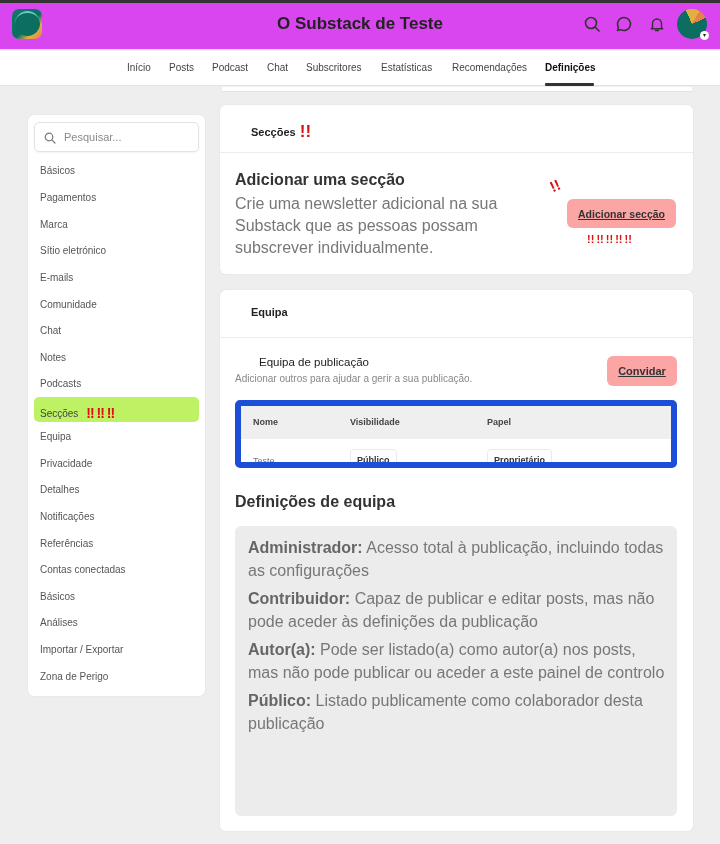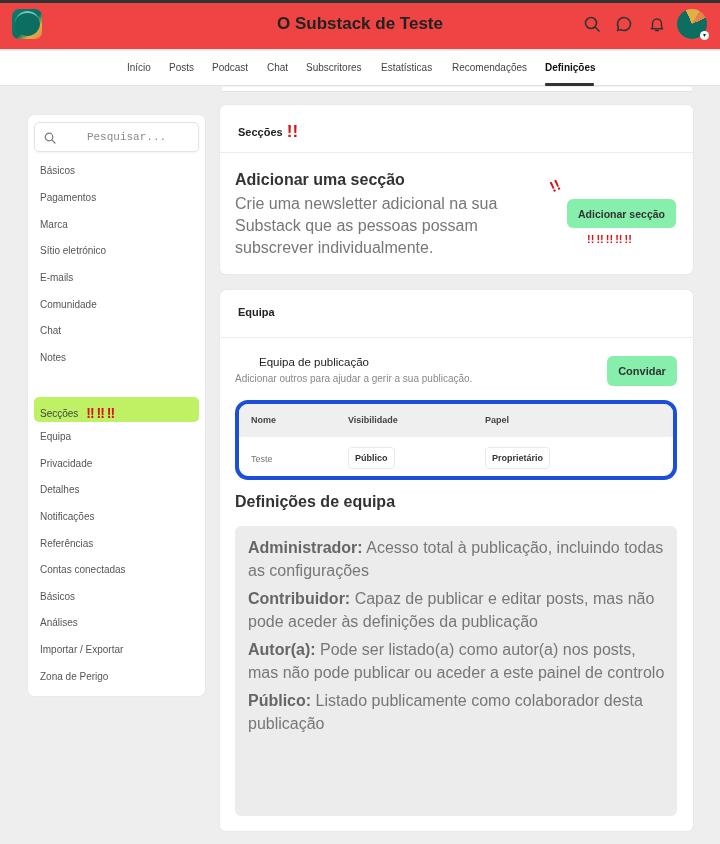--- a/index.html
+++ b/index.html
@@ -1,55 +1,55 @@
 <!DOCTYPE html>
 <html><head>
 <meta charset="utf-8">
 <style>
   * { box-sizing: border-box; margin: 0; padding: 0; }
   html, body { width: 720px; height: 844px; overflow: hidden; }
   body { background: #eeeeee; font-family: "Liberation Sans", "DejaVu Sans", sans-serif; color: #222; position: relative; }
 
   .topbar-edge { position: absolute; left: 0; top: 0; width: 720px; height: 3px; background: #333; }
-  .header { position: absolute; left: 0; top: 3px; width: 720px; height: 47px; background: #ef4444; border-bottom: 1px solid #e6e6e6; }
+  .header { position: absolute; left: 0; top: 3px; width: 720px; height: 47px; background: #d946ef; border-bottom: 1px solid #e6e6e6; }
   .logo { position: absolute; left: 12px; top: 6px; width: 30px; height: 30px; border-radius: 7px;
           background: linear-gradient(135deg, #0f7a6c 0%, #0a6f62 55%, #e0b040 75%, #e8804a 100%); overflow: hidden; }
   .logo::after { content: ""; position: absolute; left: 3px; top: 2px; width: 25px; height: 23px; border-radius: 50% 50% 50% 50%; background: #0b6e60; border-top: 2px solid #6fc8c0; }
   .title { position: absolute; left: 0; width: 720px; top: 11px; text-align: center; font-size: 17px; font-weight: bold; color: #222; }
   .hicon { position: absolute; top: 12px; width: 18px; height: 18px; }
   .avatar { position: absolute; left: 677px; top: 6px; width: 30px; height: 30px; border-radius: 50%;
             background: conic-gradient(from 120deg, #0b6e60 0 60%, #e0b040 60% 75%, #e8804a 75% 85%, #0b6e60 85%); }
   .avatar-caret { position: absolute; left: 700px; top: 28px; width: 9px; height: 9px; background: #fff; border-radius: 50%; font-size: 6px; line-height: 9px; text-align: center; color: #222; }
 
   .nav { position: absolute; left: 0; top: 51px; width: 720px; height: 35px; background: #fff; border-bottom: 1px solid #e4e4e4; }
   .nav-item { position: absolute; top: 11px; font-size: 10px; color: #444; white-space: nowrap; }
   .nav-item.active { color: #111; font-weight: bold; }
   .nav-underline { position: absolute; left: 545px; top: 32px; width: 49px; height: 3px; background: #333; border-radius: 1px; }
   .nav-shadow { position: absolute; left: 222px; top: 87px; width: 470px; height: 5px; background: #fff; border-bottom: 1px solid #e2e2e2; }
 
   .sidebar { position: absolute; left: 28px; top: 115px; width: 177px; height: 581px; background: #fff; border-radius: 6px; box-shadow: 0 0 2px rgba(0,0,0,0.08); }
   .search { position: absolute; left: 6px; top: 7px; width: 165px; height: 30px; border: 1px solid #e3e3e3; border-radius: 5px; box-shadow: 0 1px 2px rgba(0,0,0,0.05); }
   .search svg { position: absolute; left: 9px; top: 9px; }
-  .search input { position: absolute; left: 29px; top: 6px; width: 125px; height: 16px; border: none; outline: none; font-size: 11px; color: #888; font-family: Liberation Mono, monospace; background: transparent; text-align: center; }
+  .search input { position: absolute; left: 29px; top: 6px; width: 125px; height: 16px; border: none; outline: none; font-size: 11px; color: #888; font-family: Liberation Sans, sans-serif; background: transparent; }
   .search input::placeholder { color: #8a8a8a; }
   .side-item { position: absolute; left: 6px; width: 165px; height: 25px; border-radius: 5px; font-size: 10px; color: #555; padding: 7px 0 0 6px; white-space: nowrap; }
   .side-item.active { background: #bef264; color: #444; }
   .bangs { color: #d11; font-weight: bold; font-size: 14px; letter-spacing: -1px; position: relative; top: 1px; margin-left: 8px; }
 
   .card { position: absolute; left: 220px; width: 473px; background: #fff; border-radius: 6px; box-shadow: 0 0 2px rgba(0,0,0,0.08); }
-  .card-head { height: 48px; border-bottom: 1px solid #ececec; padding: 16px 0 0 18px; font-size: 11px; font-weight: bold; color: #222; }
+  .card-head { height: 48px; border-bottom: 1px solid #ececec; padding: 16px 0 0 31px; font-size: 11px; font-weight: bold; color: #222; }
 
   .sec-title { position: absolute; left: 15px; top: 66px; font-size: 16px; font-weight: bold; color: #333; }
   .sec-desc { position: absolute; left: 15px; top: 88px; width: 300px; font-size: 16px; line-height: 22px; color: #777; }
-  .btn { position: absolute; background: #86efac; border-radius: 6px; font-size: 10.5px; font-weight: bold; color: #333; text-align: center; }
+  .btn { position: absolute; background: #fca5a5; border-radius: 6px; font-size: 10.5px; font-weight: bold; color: #333; text-align: center; text-decoration: underline; }
   .red { color: #d11; font-weight: bold; }
 
   .team-label { position: absolute; left: 15px; top: 66px; font-size: 11.5px; color: #222; margin-left: 24px; }
   .team-sub { position: absolute; left: 15px; top: 83px; font-size: 10px; color: #888; }
-  .table { position: absolute; left: 15px; top: 110px; width: 442px; height: 80px; border: 4px solid #1d4ed8; border-radius: 13px; overflow: hidden; }
+  .table { position: absolute; left: 15px; top: 110px; width: 442px; height: 68px; border: 6px solid #1d4ed8; border-radius: 5px; overflow: hidden; }
   .thead { height: 33px; background: #efefef; position: relative; }
   .th { position: absolute; top: 11px; font-size: 9px; font-weight: bold; color: #444; }
   .td { position: absolute; top: 50px; font-size: 9px; color: #777; }
   .pill { position: absolute; top: 43px; height: 22px; border: 1px solid #eaeaea; border-radius: 4px; font-size: 9px; font-weight: bold; color: #333; padding: 5px 6px 0 6px; background: #fff; }
 
   .defs-title { position: absolute; left: 15px; top: 203px; font-size: 16px; font-weight: bold; color: #333; }
   .defs-box { position: absolute; left: 15px; top: 236px; width: 442px; height: 290px; background: #ececec; border-radius: 6px; padding: 10px 12px 0 13px; }
   .def { font-size: 16px; line-height: 23px; color: #777; margin-bottom: 5px; }
   .def b { color: #666; }
 </style>
@@ -98,20 +98,21 @@
     <input type="text" placeholder="Pesquisar..." style="">
   </div>
   <div class="side-item" style="top:43px">Básicos</div>
   <div class="side-item" style="top:70px">Pagamentos</div>
   <div class="side-item" style="top:97px">Marca</div>
   <div class="side-item" style="top:123px">Sítio eletrónico</div>
   <div class="side-item" style="top:150px">E-mails</div>
   <div class="side-item" style="top:177px">Comunidade</div>
   <div class="side-item" style="top:203px">Chat</div>
   <div class="side-item" style="top:230px">Notes</div>
+  <div class="side-item" style="top:256px">Podcasts</div>
   <div class="side-item active" style="top:282px">
     <span>Secções</span><span class="bangs">!! !! !!</span>
   </div>
   <div class="side-item" style="top:309px">Equipa</div>
   <div class="side-item" style="top:336px">Privacidade</div>
   <div class="side-item" style="top:362px">Detalhes</div>
   <div class="side-item" style="top:389px">Notificações</div>
   <div class="side-item" style="top:416px">Referências</div>
   <div class="side-item" style="top:442px">Contas conectadas</div>
   <div class="side-item" style="top:469px">Básicos</div>

